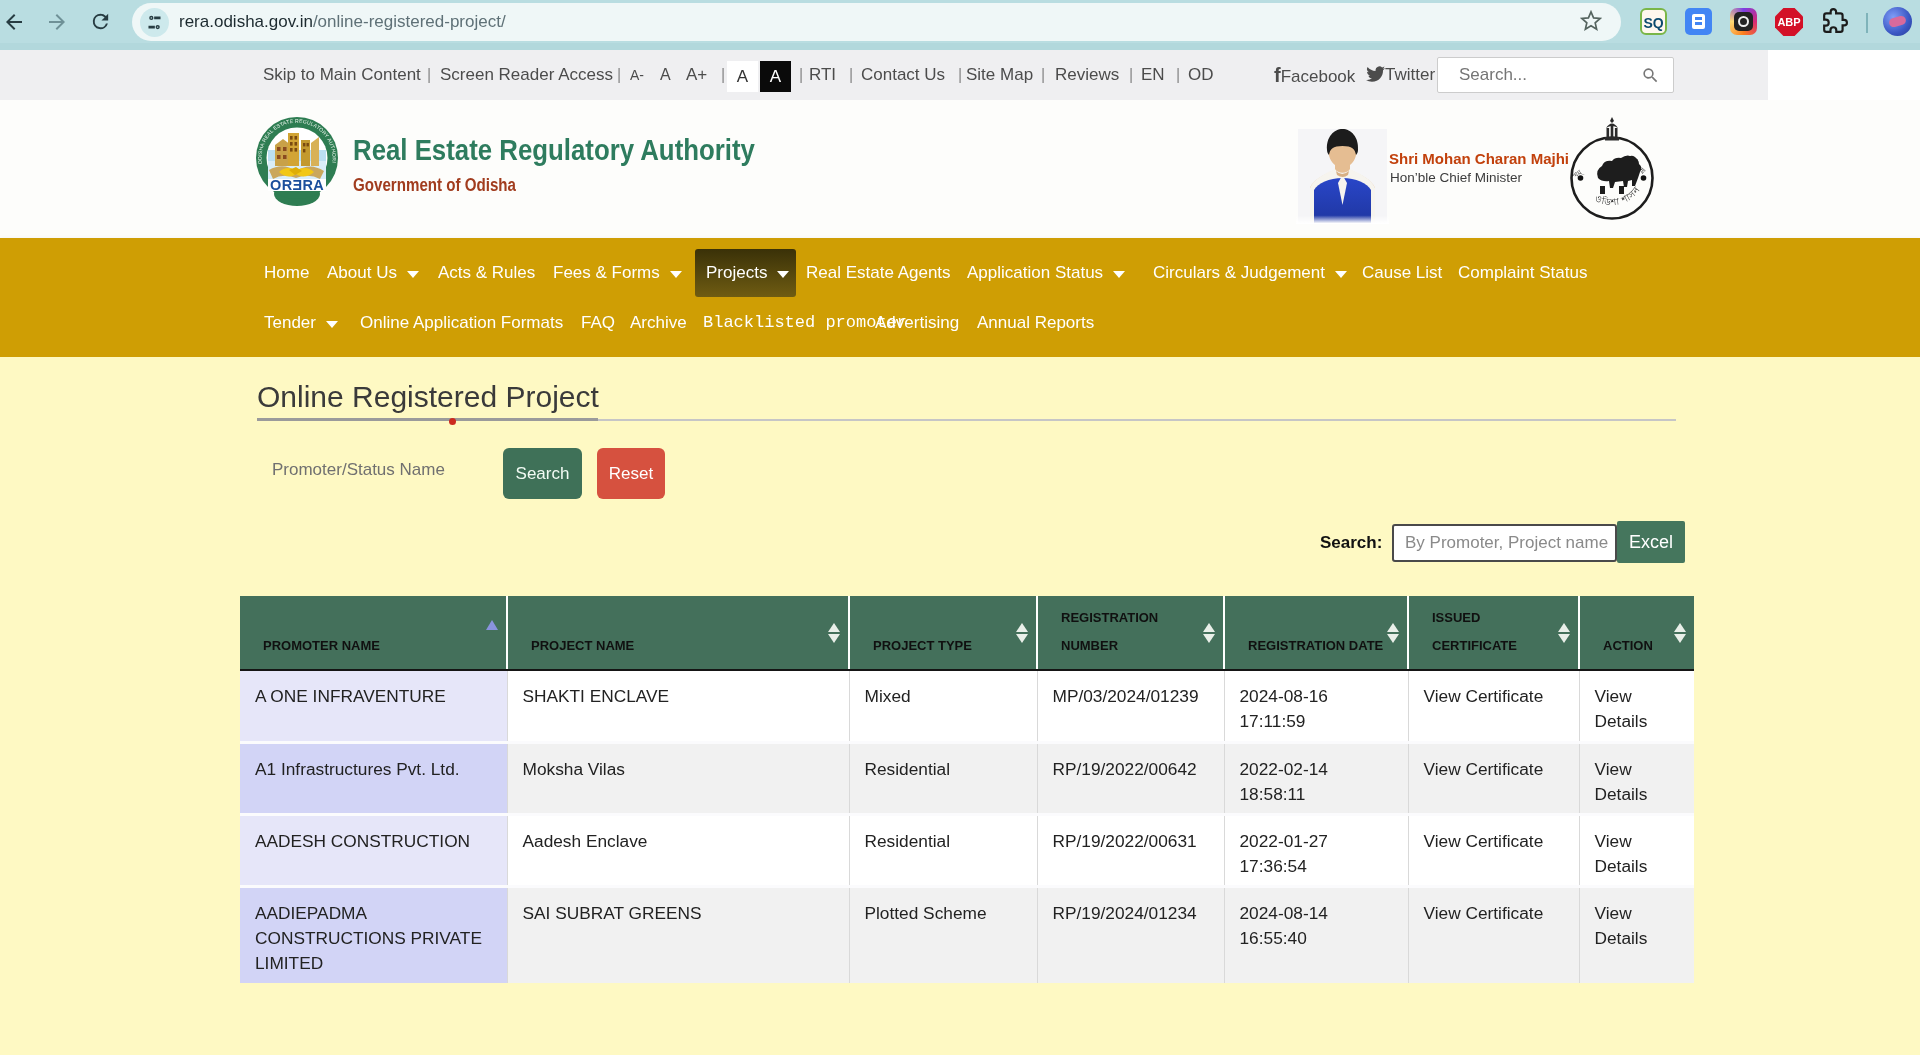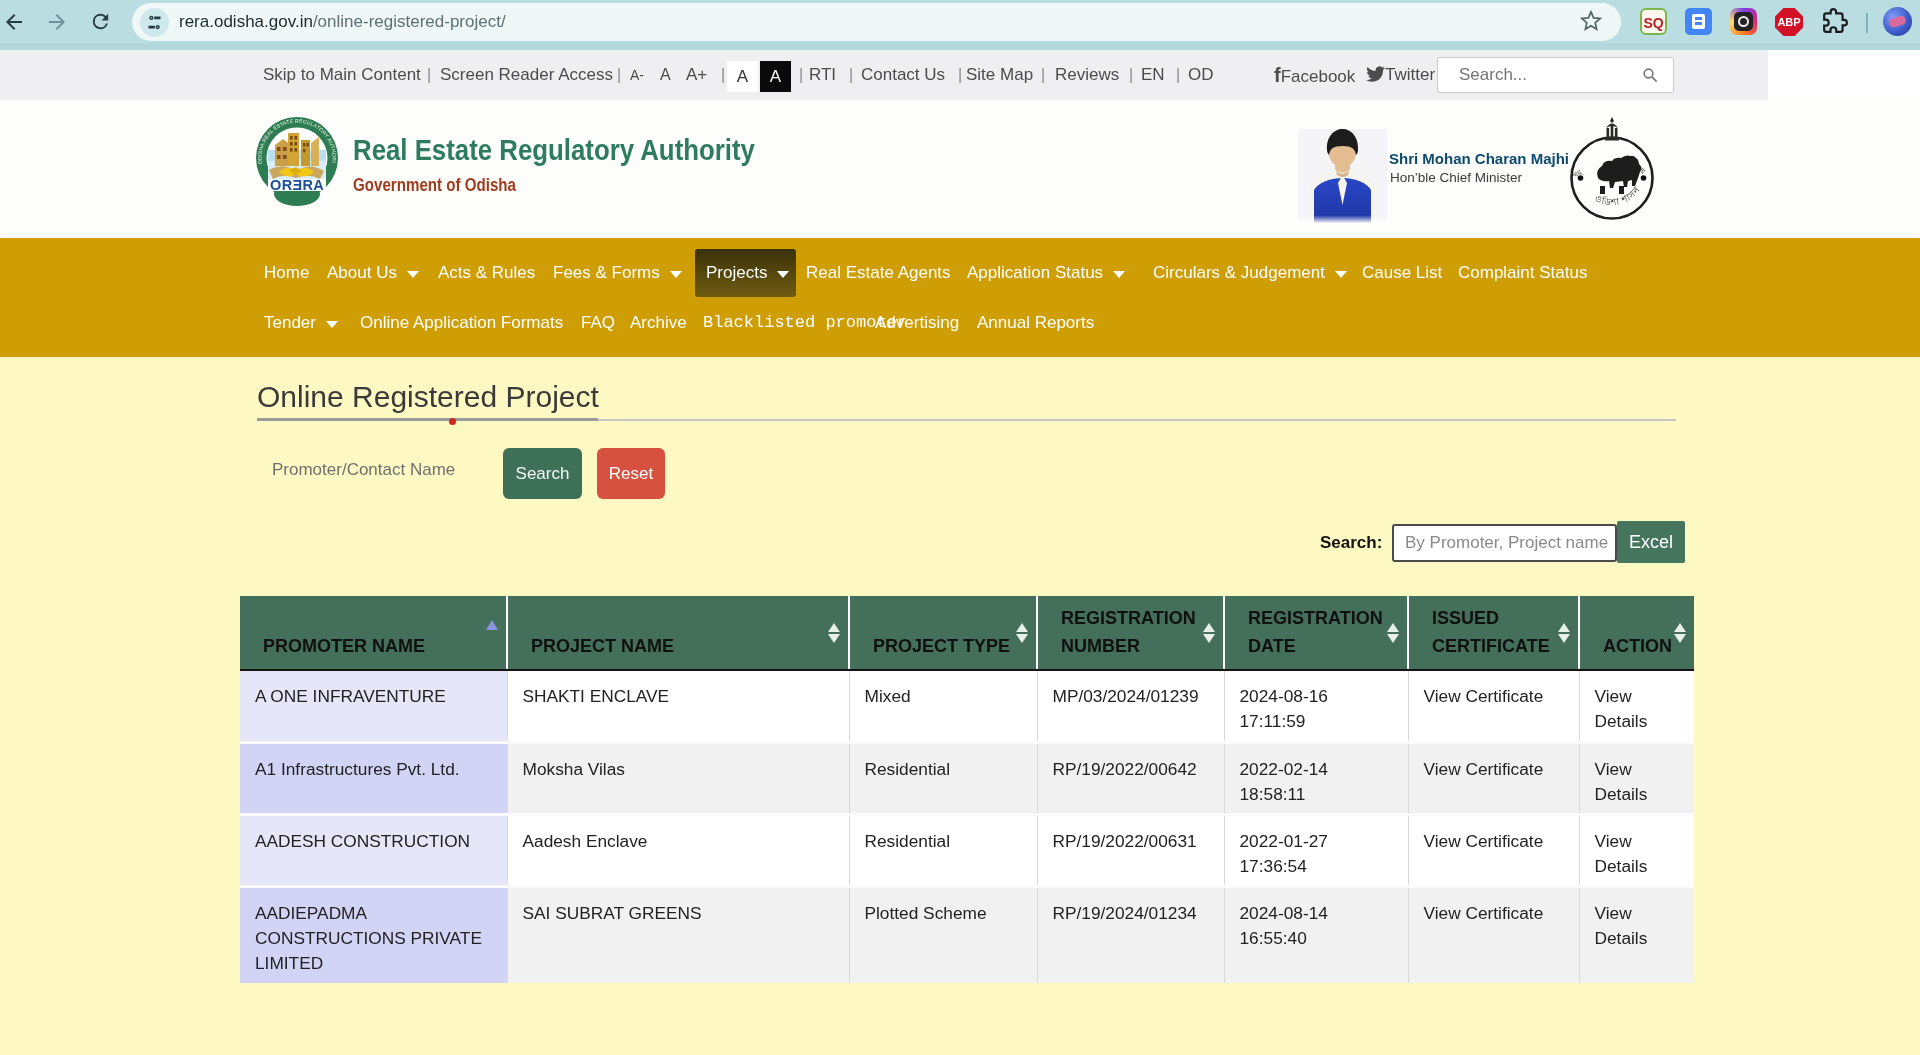--- a/index.html
+++ b/index.html
@@ -24,21 +24,21 @@
 #utilbar .ablack { background:#0a0a0a; color:#fff; }
 #fbspan { position:absolute; left:1274px; top:0; height:50px; line-height:50px; font-size:17px; color:#4c4c4c; }
 #twspan { position:absolute; left:1366px; top:0; height:50px; line-height:50px; font-size:17px; color:#4c4c4c; }
 #usearch { position:absolute; left:1437px; top:7px; width:237px; height:36px; background:#fff; border:1px solid #ccc; border-radius:2px; }
 #usearch .ph { position:absolute; left:21px; top:0; height:34px; line-height:34px; font-size:17px; color:#757575; }
 
 
 #siteheader { position:absolute; left:0; top:100px; width:1920px; height:138px; background:#fdfdfb; }
 #title1 { position:absolute; left:353px; top:33px; font-size:30px; font-weight:bold; color:#2e7c5e; transform:scaleX(0.86); transform-origin:left top; white-space:nowrap; }
 #title2 { position:absolute; left:353px; top:75px; font-size:18px; font-weight:bold; color:#a13c1e; transform:scaleX(0.84); transform-origin:left top; white-space:nowrap; }
-#cmname { position:absolute; left:1389px; top:50px; font-size:15px; font-weight:bold; color:#0c4a6e; }
+#cmname { position:absolute; left:1389px; top:50px; font-size:15px; font-weight:bold; color:#c2410c; }
 #cmtitle { position:absolute; left:1390px; top:70px; font-size:13.5px; color:#3c3c3c; }
 
 
 #navbar { position:absolute; left:0; top:238px; width:1920px; height:121px; background:#cf9e04; border-bottom:2px solid #8a7820; box-shadow:0 3px 5px rgba(120,120,140,.35); }
 .nav1 { position:absolute; top:12px; height:46px; line-height:46px; color:#fff; font-size:17px; white-space:nowrap; }
 .nav2 { position:absolute; top:62px; height:46px; line-height:46px; color:#fff; font-size:17px; white-space:nowrap; }
 .caret { display:inline-block; width:0; height:0; border-left:6px solid transparent; border-right:6px solid transparent; border-top:7px solid #fff; vertical-align:middle; margin-left:10px; margin-top:2px; }
 #projbox { position:absolute; left:695px; top:11px; width:101px; height:48px; background:linear-gradient(#3a3108,#6f5c12); border-radius:3px; line-height:48px; color:#fff; font-size:17px; padding-left:11px; }
 
 
@@ -50,21 +50,21 @@
 #plabel { position:absolute; left:272px; top:103px; font-size:17px; color:#707070; }
 #btnsearch { position:absolute; left:503px; top:91px; width:79px; height:51px; background:#3f7158; border-radius:6px; color:#f2fbf4; font-size:17px; text-align:center; line-height:51px; }
 #btnreset { position:absolute; left:597px; top:91px; width:68px; height:51px; background:#d6513f; border-radius:6px; color:#fff; font-size:17px; text-align:center; line-height:51px; }
 #slabel { position:absolute; left:1320px; top:176px; font-size:17px; font-weight:bold; color:#111; }
 #sinput { position:absolute; left:1392px; top:167px; width:225px; height:38px; border:2px solid #4a4a4a; border-radius:3px; background:#fff;padding-left:12px; }
 #sinput .ph { position:absolute; left:11px; top:0; height:34px; line-height:34px; font-size:17px; color:#8a8a8a; white-space:nowrap; }
 #btnexcel { position:absolute; left:1617px; top:164px; width:68px; height:42px; background:#45765d; border-radius:2px; color:#fff; font-size:18px; text-align:center; line-height:42px; }
 
 
 #tbl { position:absolute; left:240px; top:239px; width:1454px; border-collapse:collapse; table-layout:fixed; }
-#tbl th { background:#44705b; height:74px; vertical-align:bottom; text-align:left; padding:0 10px 9px 23px; font-size:18px; font-weight:bold; color:#101010; line-height:28px; border-right:2px solid #fff; border-bottom:2px solid #151515; position:relative; }
+#tbl th { background:#44705b; height:74px; vertical-align:bottom; text-align:left; padding:0 10px 9px 23px; font-size:13px; font-weight:bold; color:#101010; line-height:28px; border-right:2px solid #fff; border-bottom:2px solid #151515; position:relative; }
 #tbl th:last-child { border-right:none; }
 #tbl td { vertical-align:top; padding:13px 10px 0 15px; font-size:17.3px; color:#222; line-height:25px; border-right:1px solid #d9d9d9; border-bottom:3px solid #fbfbfd; }
 #tbl td:last-child { border-right:none; }
 #tbl tr.odd td { background:#f1f1f1; }
 #tbl tr.even td { background:#fff; }
 #tbl tr.odd td.pcol { background:#d2d4f6; }
 #tbl tr.even td.pcol { background:#e6e6f9; }
 #tbl tr.r1 td, #tbl tr.r2 td, #tbl tr.r3 td, #tbl tr.r4 td { height:72px; }
 #tbl tr.r5 td { height:97px; border-bottom:none; }
 .sort { position:absolute; right:8px; top:27px; width:12px; }
@@ -89,21 +89,21 @@
         <path d="M17.65 6.35A7.96 7.96 0 0 0 12 4a8 8 0 1 0 7.73 10h-2.08A6 6 0 1 1 12 6c1.66 0 3.14.69 4.22 1.78L13 11h7V4l-2.35 2.35z" fill="#273c42"></path>
       </svg>
     <svg class="abs" style="left:146px;top:14px" width="17" height="17" viewBox="0 0 24 24">
         <path d="M7.5 5.5m-2 0a2 2 0 1 0 4 0a2 2 0 1 0-4 0M12.5 4.5h7v2h-7zM4.5 17.5h7v2h-7zM16.5 18.5m-2 0a2 2 0 1 0 4 0a2 2 0 1 0-4 0" fill="none" stroke="#273c42" stroke-width="2"></path>
       </svg>
     <div id="urltext">rera.odisha.gov.in<span class="dim">/online-registered-project/</span></div>
     <svg class="abs" style="left:1580px;top:10px" width="22" height="22" viewBox="0 0 24 24">
         <path d="M12 17.27 18.18 21l-1.64-7.03L22 9.24l-7.19-.61L12 2 9.19 8.63 2 9.24l5.46 4.73L5.82 21z" fill="none" stroke="#55645f" stroke-width="1.8"></path>
       </svg>
 
-    <div class="abs" style="left:1640px;top:8px;width:27px;height:27px;border-radius:6px;background:#fff7ee;color:#b91c1c;font-weight:bold;font-size:14px;text-align:center;line-height:27px;border:2px solid #7ab648;">SQ</div>
+    <div class="abs" style="left:1640px;top:8px;width:27px;height:27px;border-radius:6px;background:#fff7ee;color:#0c4a6e;font-weight:bold;font-size:14px;text-align:center;line-height:27px;border:2px solid #7ab648;">SQ</div>
     <div class="abs" style="left:1685px;top:8px;width:27px;height:27px;border-radius:5px;background:#4285f4;">
         <div class="abs" style="left:7px;top:6px;width:13px;height:15px;background:#fff;border-radius:2px;"></div>
         <div class="abs" style="left:10px;top:9px;width:7px;height:3px;background:#4285f4;"></div>
         <div class="abs" style="left:10px;top:14px;width:7px;height:3px;background:#4285f4;"></div>
       </div>
     <div class="abs" style="left:1730px;top:8px;width:27px;height:27px;border-radius:7px;background:conic-gradient(#7b3fe4,#d62976,#fa7e1e,#feda75,#7b3fe4);">
         <div class="abs" style="left:4px;top:4px;width:19px;height:19px;border-radius:5px;background:#222;"></div>
         <div class="abs" style="left:8px;top:8px;width:11px;height:11px;border-radius:50%;border:2px solid #eee;"></div>
       </div>
     <div class="abs" style="left:1775px;top:8px;width:28px;height:28px;background:#d31027;clip-path:polygon(30% 0,70% 0,100% 30%,100% 70%,70% 100%,30% 100%,0 70%,0 30%);color:#fff;font-weight:bold;font-size:11px;text-align:center;line-height:28px;">ABP</div>
@@ -250,21 +250,21 @@
     <div class="nav2" style="left:703px;font-family:Liberation Mono, monospace;">Blacklisted promoter</div>
     <div class="nav2" style="left:875px;">Advertising</div>
     <div class="nav2" style="left:977px;">Annual Reports</div>
   </div>
 
   <div id="content">
     <div id="h1line">Online Registered Project</div>
     <div id="hrline"></div>
     <div id="hrdark"></div>
     <div id="hrdot"></div>
-    <div id="plabel">Promoter/Contact Name</div>
+    <div id="plabel">Promoter/Status Name</div>
     <div id="btnsearch">Search</div>
     <div id="btnreset">Reset</div>
     <div id="slabel">Search:</div>
     <div id="sinput">
         <span class="ph">By Promoter, Project name</span>
       </div>
     <div id="btnexcel">Excel</div>
 
     <table id="tbl">
       <colgroup>

